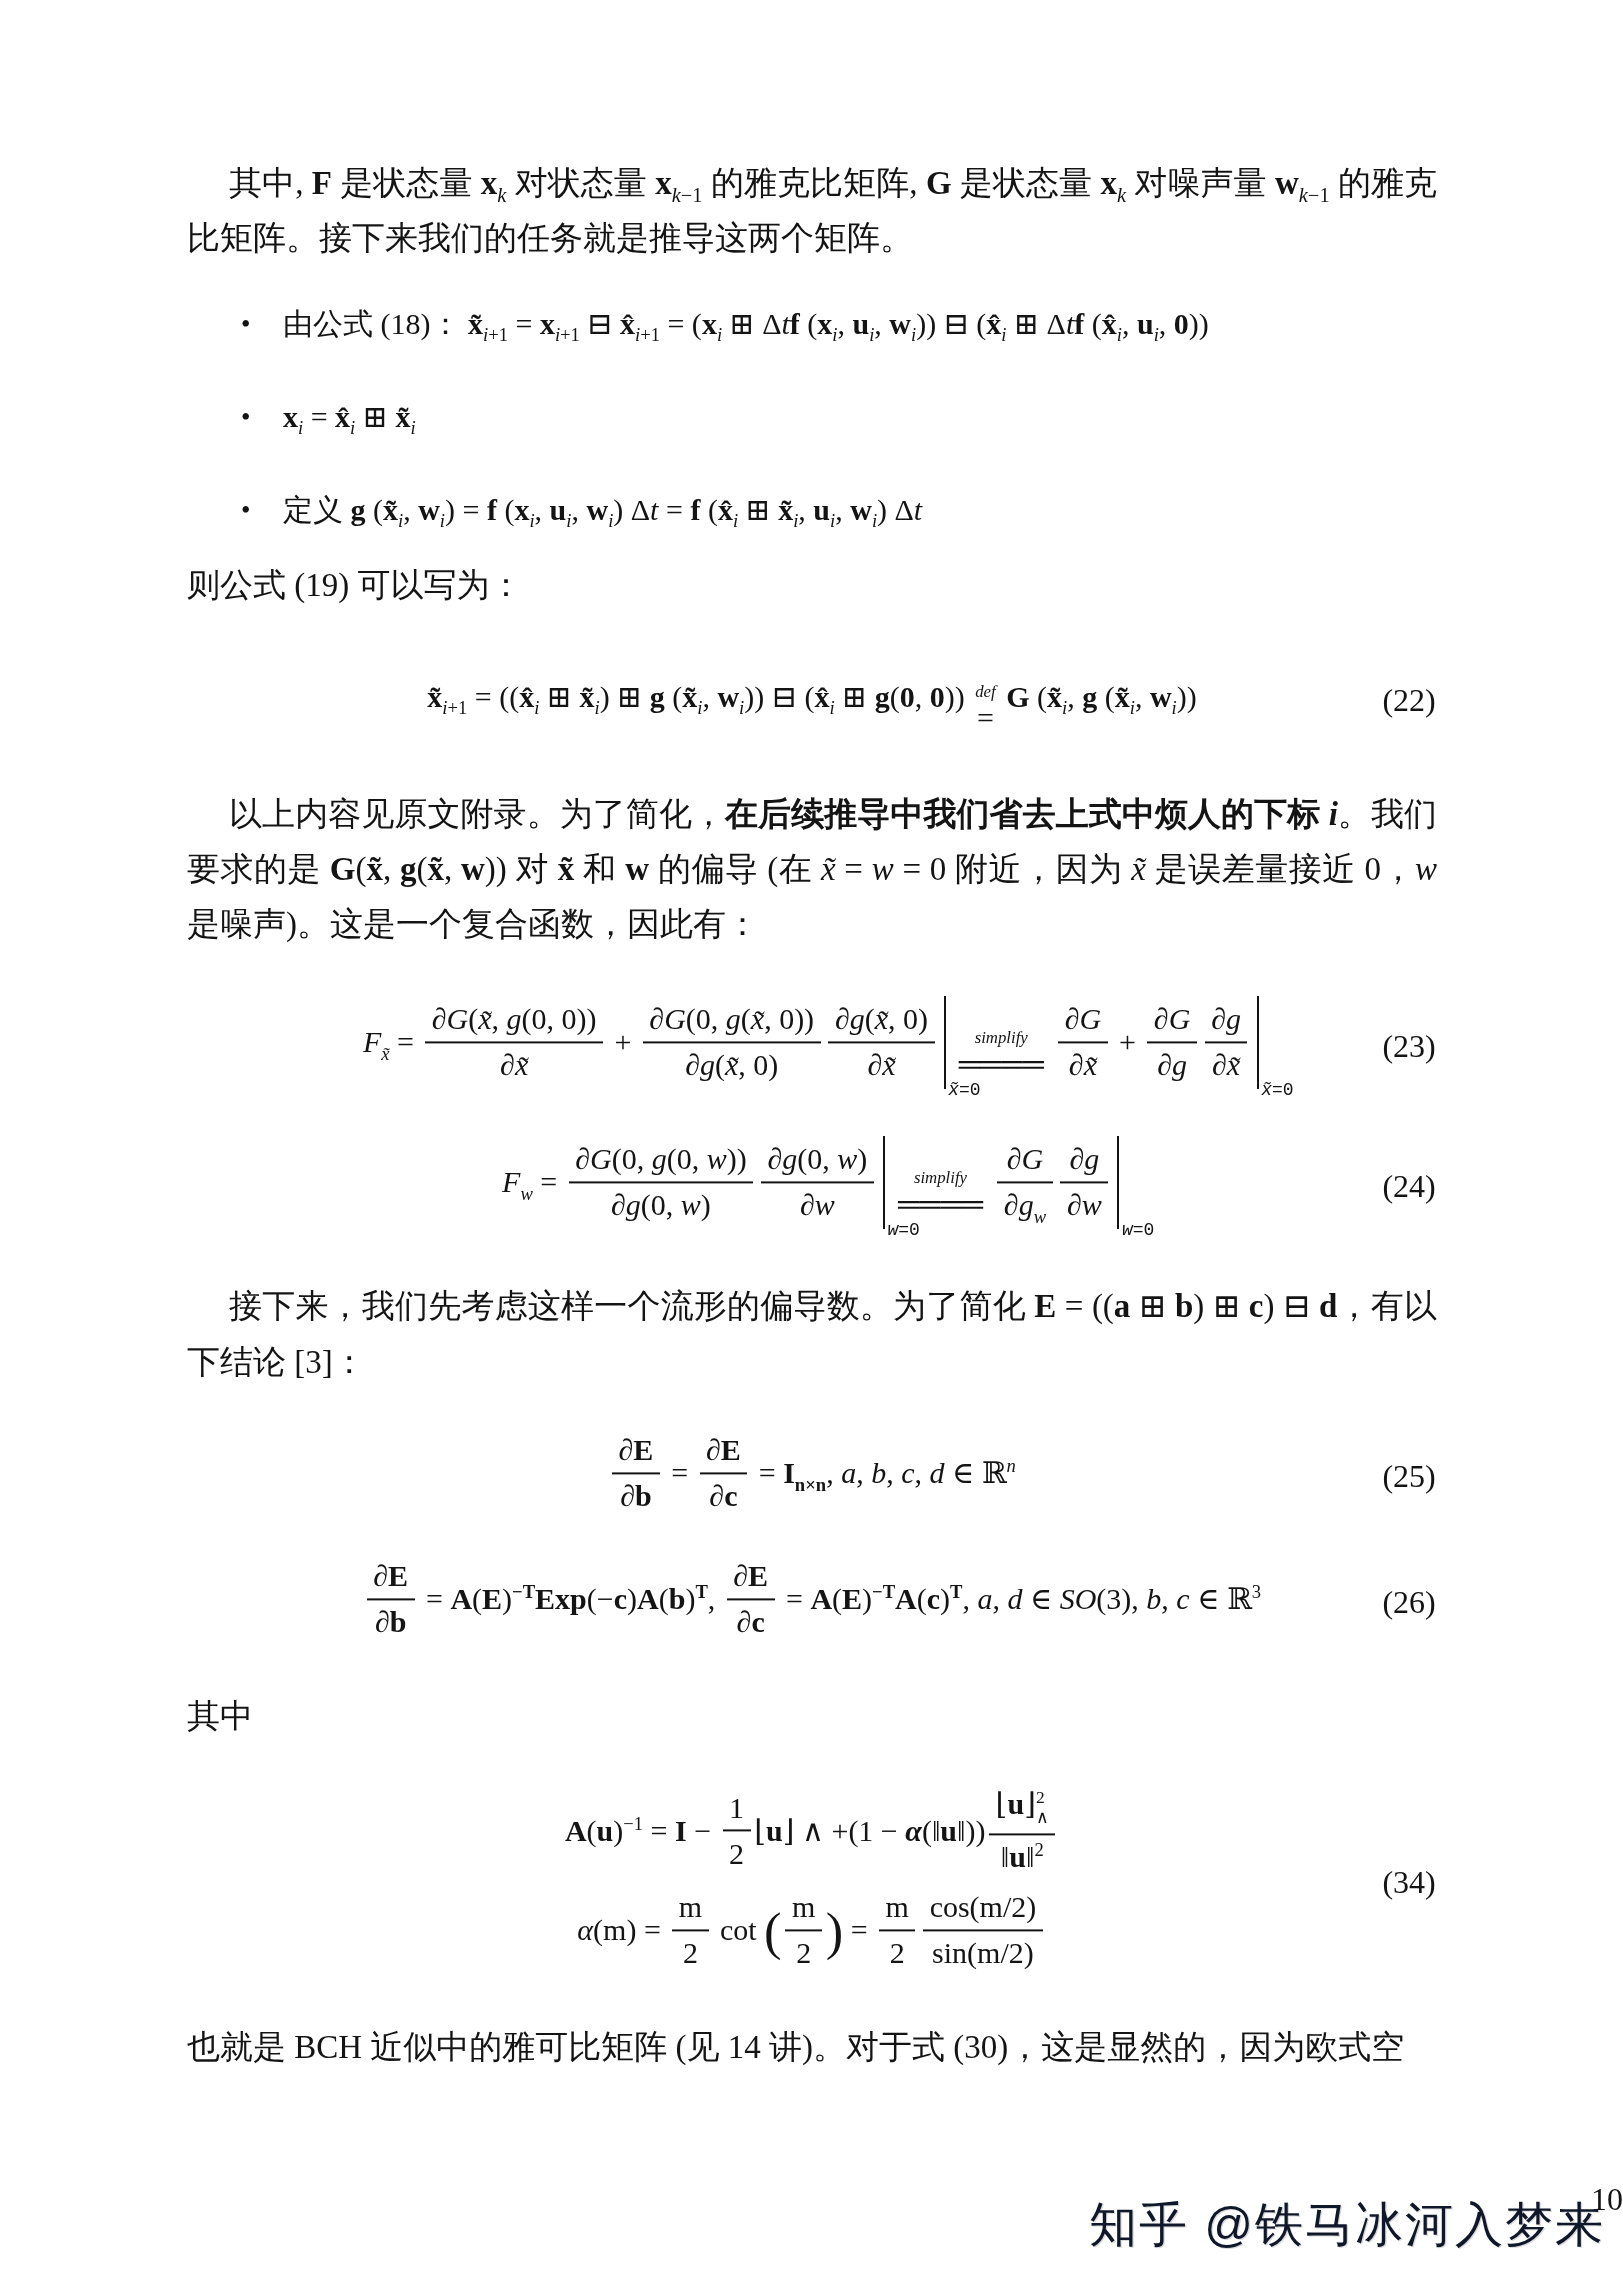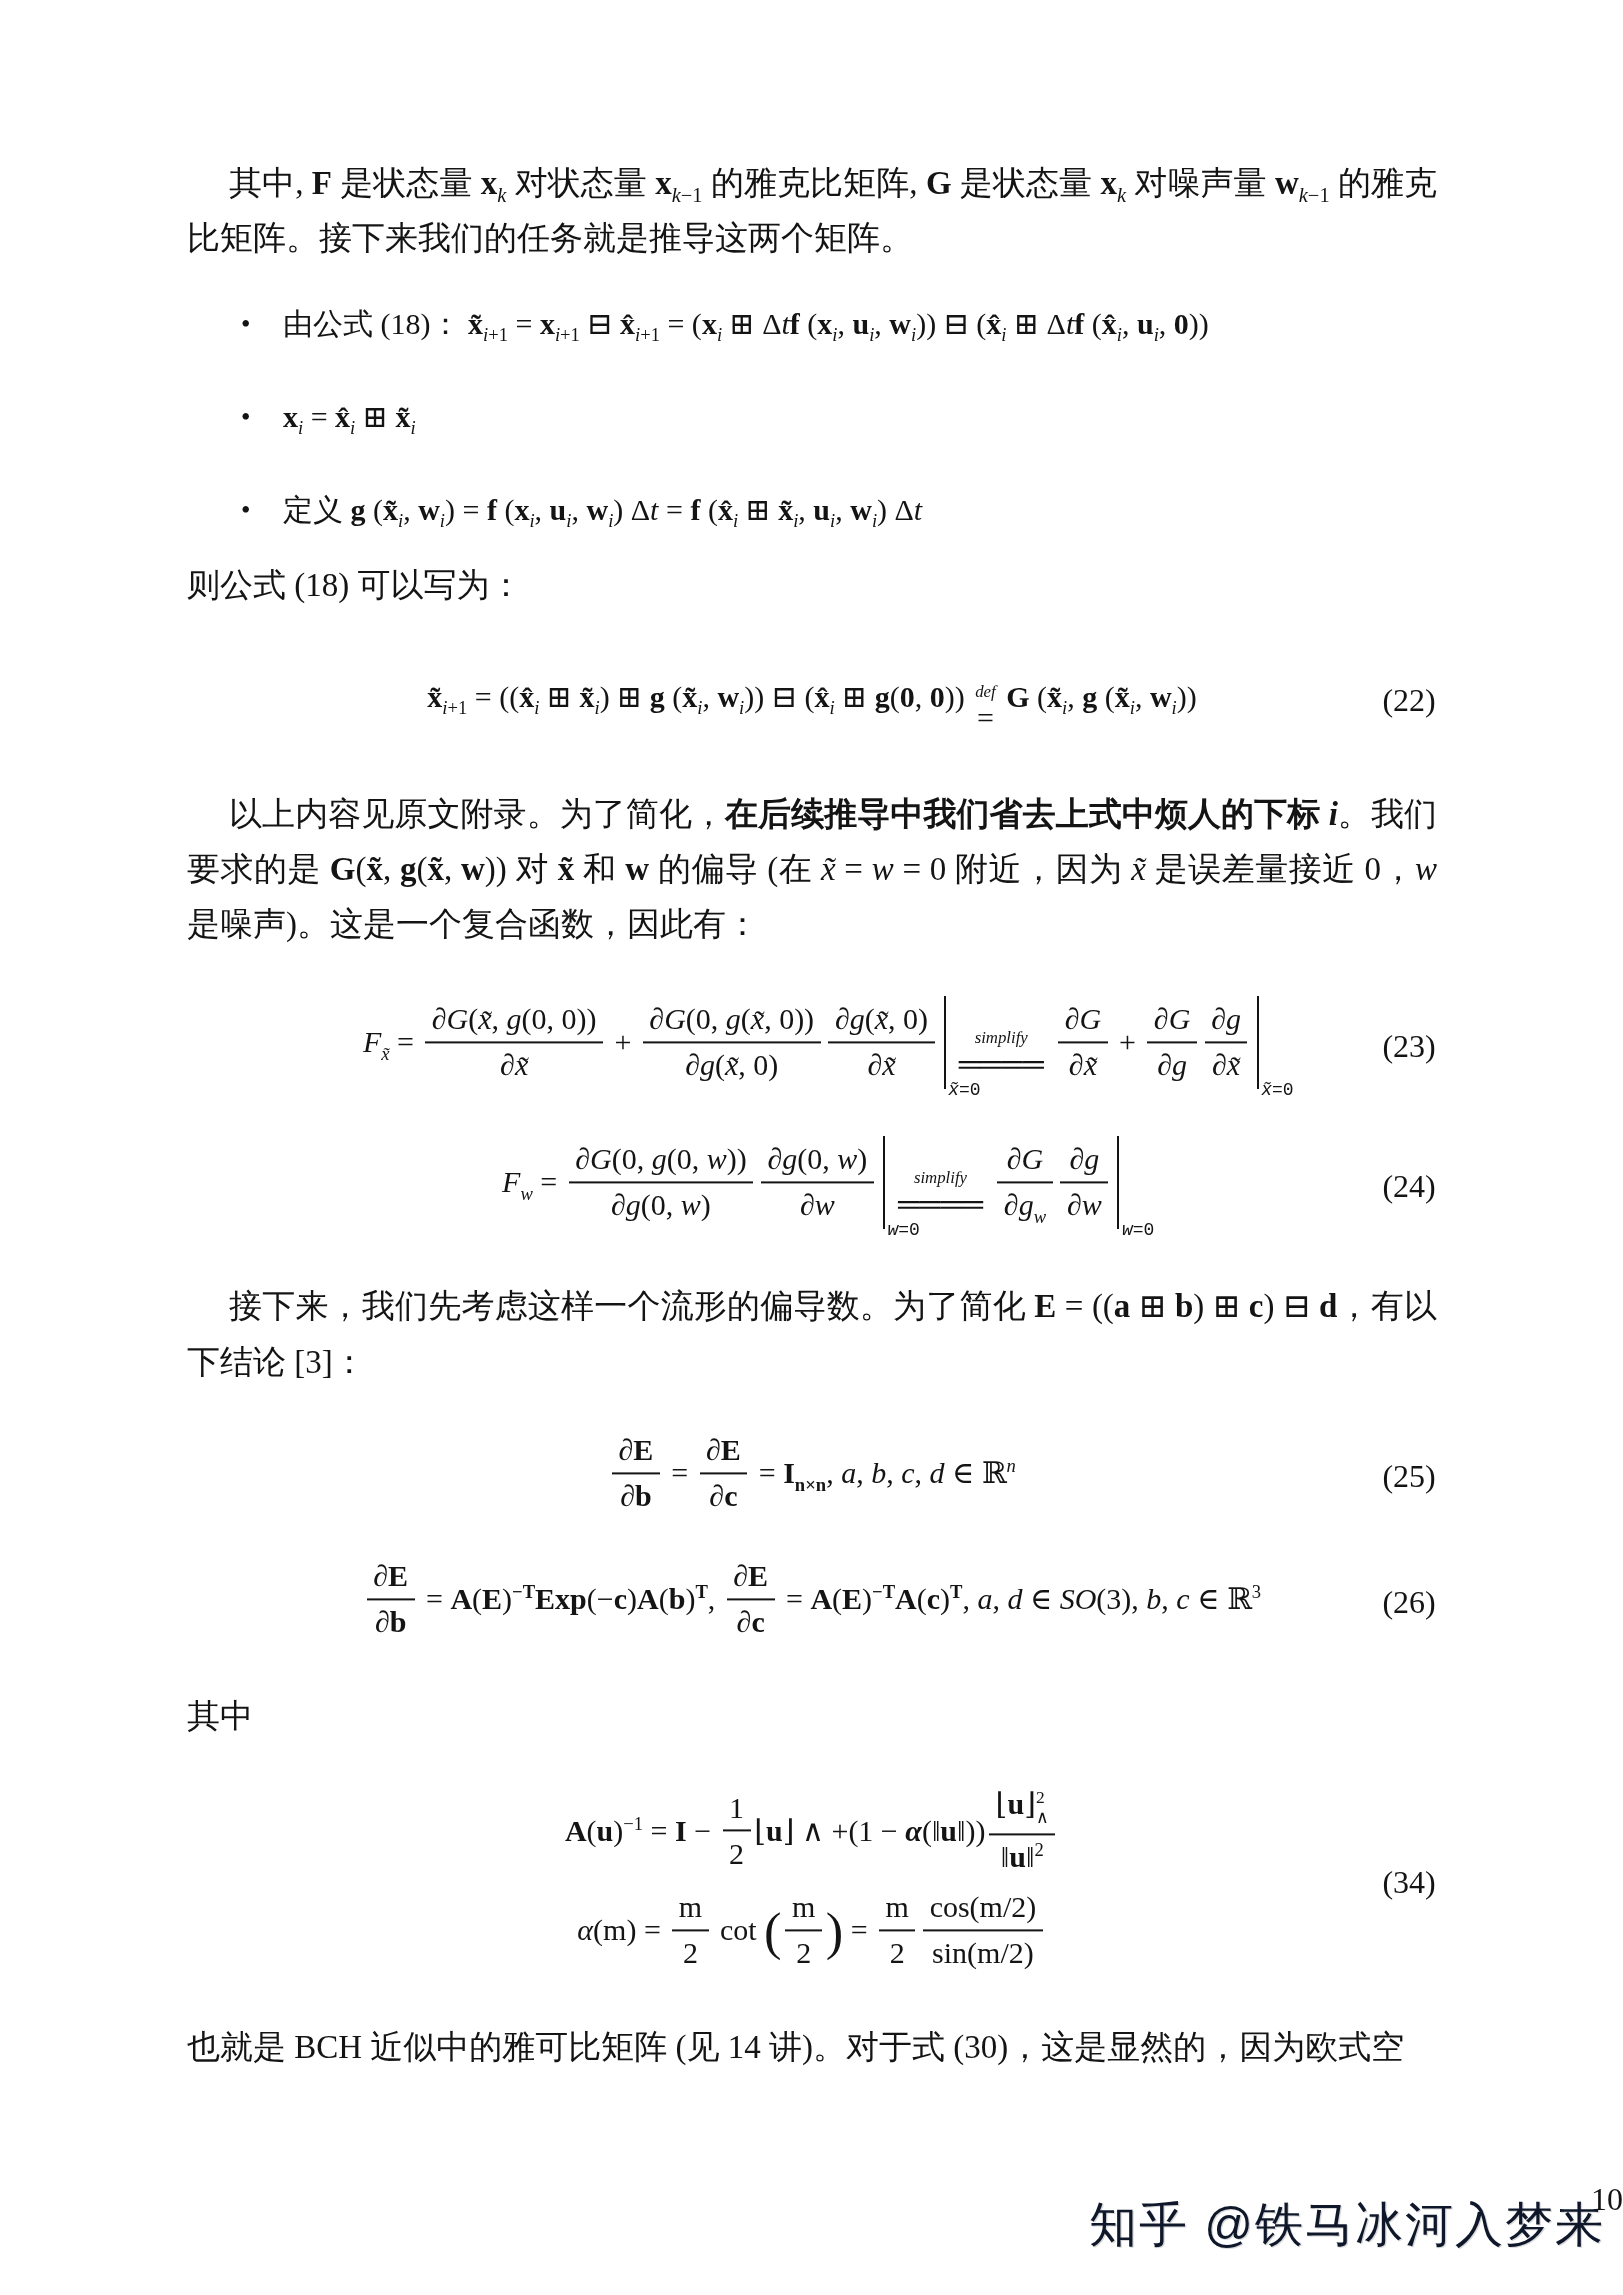--- a/index.html
+++ b/index.html
@@ -81,21 +81,21 @@
 <body>
 
 <div class="page">
   <main class="content" id="content">
       <p class="para indent"><span>其中, </span><span class="mb">F</span><span> 是状态量 </span><span class="mb">x</span><sub><span class="mi">k</span></sub><span> 对状态量 </span><span class="mb">x</span><sub><span class="mi">k</span><span>−1</span></sub><span> 的雅克比矩阵, </span><span class="mb">G</span><span> 是状态量 </span><span class="mb">x</span><sub><span class="mi">k</span></sub><span> 对噪声量 </span><span class="mb">w</span><sub><span class="mi">k</span><span>−1</span></sub><span> 的雅克比矩阵。接下来我们的任务就是推导这两个矩阵。</span></p>
       <ul class="blist">
         <li><span class="bdot">•</span><span>由公式 (18)： </span><span class="mb">x̃</span><sub><span class="mi">i</span><span>+1</span></sub><span> = </span><span class="mb">x</span><sub><span class="mi">i</span><span>+1</span></sub><span> ⊟ </span><span class="mb">x̂</span><sub><span class="mi">i</span><span>+1</span></sub><span> = (</span><span class="mb">x</span><sub><span class="mi">i</span></sub><span> ⊞ Δ</span><span class="mi">t</span><span class="mb">f</span><span> (</span><span class="mb">x</span><sub><span class="mi">i</span></sub><span>, </span><span class="mb">u</span><sub><span class="mi">i</span></sub><span>, </span><span class="mb">w</span><sub><span class="mi">i</span></sub><span>)) ⊟ (</span><span class="mb">x̂</span><sub><span class="mi">i</span></sub><span> ⊞ Δ</span><span class="mi">t</span><span class="mb">f</span><span> (</span><span class="mb">x̂</span><sub><span class="mi">i</span></sub><span>, </span><span class="mb">u</span><sub><span class="mi">i</span></sub><span>, </span><span class="mb">0</span><span>))</span></li>
         <li><span class="bdot">•</span><span class="mb">x</span><sub><span class="mi">i</span></sub><span> = </span><span class="mb">x̂</span><sub><span class="mi">i</span></sub><span> ⊞ </span><span class="mb">x̃</span><sub><span class="mi">i</span></sub></li>
         <li><span class="bdot">•</span><span>定义 </span><span class="mb">g</span><span> (</span><span class="mb">x̃</span><sub><span class="mi">i</span></sub><span>, </span><span class="mb">w</span><sub><span class="mi">i</span></sub><span>) = </span><span class="mb">f</span><span> (</span><span class="mb">x</span><sub><span class="mi">i</span></sub><span>, </span><span class="mb">u</span><sub><span class="mi">i</span></sub><span>, </span><span class="mb">w</span><sub><span class="mi">i</span></sub><span>) Δ</span><span class="mi">t</span><span> = </span><span class="mb">f</span><span> (</span><span class="mb">x̂</span><sub><span class="mi">i</span></sub><span> ⊞ </span><span class="mb">x̃</span><sub><span class="mi">i</span></sub><span>, </span><span class="mb">u</span><sub><span class="mi">i</span></sub><span>, </span><span class="mb">w</span><sub><span class="mi">i</span></sub><span>) Δ</span><span class="mi">t</span></li>
       </ul>
-      <p class="para"><span>则公式 (18) 可以写为：</span></p>
+      <p class="para"><span>则公式 (19) 可以写为：</span></p>
       <div class="eq"><span class="eqbody"><span class="mb">x̃</span><sub><span class="mi">i</span><span>+1</span></sub><span> = ((</span><span class="mb">x̂</span><sub><span class="mi">i</span></sub><span> ⊞ </span><span class="mb">x̃</span><sub><span class="mi">i</span></sub><span>) ⊞ </span><span class="mb">g</span><span> (</span><span class="mb">x̃</span><sub><span class="mi">i</span></sub><span>, </span><span class="mb">w</span><sub><span class="mi">i</span></sub><span>)) ⊟ (</span><span class="mb">x̂</span><sub><span class="mi">i</span></sub><span> ⊞ </span><span class="mb">g</span><span>(</span><span class="mb">0</span><span>, </span><span class="mb">0</span><span>))</span><span class="over"><span class="otop">def</span><span class="obase">=</span></span><span class="mb">G</span><span> (</span><span class="mb">x̃</span><sub><span class="mi">i</span></sub><span>, </span><span class="mb">g</span><span> (</span><span class="mb">x̃</span><sub><span class="mi">i</span></sub><span>, </span><span class="mb">w</span><sub><span class="mi">i</span></sub><span>))</span></span><span class="eqnum">(22)</span></div>
       <p class="para indent"><span>以上内容见原文附录。为了简化，</span><span class="stg">在后续推导中我们省去上式中烦人的下标 </span><span class="mbi">i</span><span>。我们要求的是 </span><span class="mb">G</span><span>(</span><span class="mb">x̃</span><span>, </span><span class="mb">g</span><span>(</span><span class="mb">x̃</span><span>, </span><span class="mb">w</span><span>)) 对 </span><span class="mb">x̃</span><span> 和 </span><span class="mb">w</span><span> 的偏导 (在 </span><span class="mi">x̃</span><span> = </span><span class="mi">w</span><span> = 0 附近，因为 </span><span class="mi">x̃</span><span> 是误差量接近 0，</span><span class="mi">w</span><span> 是噪声)。这是一个复合函数，因此有：</span></p>
       <div class="eq"><span class="eqbody"><span class="mi">F</span><sub><span class="mi">x̃</span></sub><span> = </span><span class="frac"><span class="num"><span>∂</span><span class="mi">G</span><span>(</span><span class="mi">x̃</span><span>, </span><span class="mi">g</span><span>(0, 0))</span></span><span class="den"><span>∂</span><span class="mi">x̃</span></span></span><span> + </span><span class="frac"><span class="num"><span>∂</span><span class="mi">G</span><span>(0, </span><span class="mi">g</span><span>(</span><span class="mi">x̃</span><span>, 0))</span></span><span class="den"><span>∂</span><span class="mi">g</span><span>(</span><span class="mi">x̃</span><span>, 0)</span></span></span><span class="frac"><span class="num"><span>∂</span><span class="mi">g</span><span>(</span><span class="mi">x̃</span><span>, 0)</span></span><span class="den"><span>∂</span><span class="mi">x̃</span></span></span><span class="ebar" style="height: 3.1em;"><span class="esub"><span class="mi">x̃</span><span>=0</span></span></span><span class="over"><span class="otop">simplify</span><span class="obase">════</span></span><span class="frac"><span class="num"><span>∂</span><span class="mi">G</span></span><span class="den"><span>∂</span><span class="mi">x̃</span></span></span><span> + </span><span class="frac"><span class="num"><span>∂</span><span class="mi">G</span></span><span class="den"><span>∂</span><span class="mi">g</span></span></span><span class="frac"><span class="num"><span>∂</span><span class="mi">g</span></span><span class="den"><span>∂</span><span class="mi">x̃</span></span></span><span class="ebar" style="height: 3.1em;"><span class="esub"><span class="mi">x̃</span><span>=0</span></span></span></span><span class="eqnum">(23)</span></div>
       <div class="eq"><span class="eqbody"><span class="mi">F</span><sub><span class="mi">w</span></sub><span> = </span><span class="frac"><span class="num"><span>∂</span><span class="mi">G</span><span>(0, </span><span class="mi">g</span><span>(0, </span><span class="mi">w</span><span>))</span></span><span class="den"><span>∂</span><span class="mi">g</span><span>(0, </span><span class="mi">w</span><span>)</span></span></span><span class="frac"><span class="num"><span>∂</span><span class="mi">g</span><span>(0, </span><span class="mi">w</span><span>)</span></span><span class="den"><span>∂</span><span class="mi">w</span></span></span><span class="ebar" style="height: 3.1em;"><span class="esub"><span class="mi">w</span><span>=0</span></span></span><span class="over"><span class="otop">simplify</span><span class="obase">════</span></span><span class="frac"><span class="num"><span>∂</span><span class="mi">G</span></span><span class="den"><span>∂</span><span class="mi">g</span><sub><span class="mi">w</span></sub></span></span><span class="frac"><span class="num"><span>∂</span><span class="mi">g</span></span><span class="den"><span>∂</span><span class="mi">w</span></span></span><span class="ebar" style="height: 3.1em;"><span class="esub"><span class="mi">w</span><span>=0</span></span></span></span><span class="eqnum">(24)</span></div>
       <p class="para indent"><span>接下来，我们先考虑这样一个流形的偏导数。为了简化 </span><span class="mb">E</span><span> = ((</span><span class="mb">a</span><span> ⊞ </span><span class="mb">b</span><span>) ⊞ </span><span class="mb">c</span><span>) ⊟ </span><span class="mb">d</span><span>，有以下结论 [3]：</span></p>
       <div class="eq"><span class="eqbody"><span class="frac"><span class="num"><span>∂</span><span class="mb">E</span></span><span class="den"><span>∂</span><span class="mb">b</span></span></span><span> = </span><span class="frac"><span class="num"><span>∂</span><span class="mb">E</span></span><span class="den"><span>∂</span><span class="mb">c</span></span></span><span> = </span><span class="mb">I</span><sub><span class="mb">n×n</span></sub><span>,  </span><span class="mi">a</span><span>, </span><span class="mi">b</span><span>, </span><span class="mi">c</span><span>, </span><span class="mi">d</span><span> ∈ ℝ</span><sup><span class="mi">n</span></sup></span><span class="eqnum">(25)</span></div>
       <div class="eq"><span class="eqbody"><span class="frac"><span class="num"><span>∂</span><span class="mb">E</span></span><span class="den"><span>∂</span><span class="mb">b</span></span></span><span> = </span><span class="mb">A</span><span>(</span><span class="mb">E</span><span>)</span><sup><span class="mb">−T</span></sup><span class="mb">Exp</span><span>(−</span><span class="mb">c</span><span>)</span><span class="mb">A</span><span>(</span><span class="mb">b</span><span>)</span><sup><span class="mb">T</span></sup><span>, </span><span class="frac"><span class="num"><span>∂</span><span class="mb">E</span></span><span class="den"><span>∂</span><span class="mb">c</span></span></span><span> = </span><span class="mb">A</span><span>(</span><span class="mb">E</span><span>)</span><sup><span class="mb">−T</span></sup><span class="mb">A</span><span>(</span><span class="mb">c</span><span>)</span><sup><span class="mb">T</span></sup><span>,  </span><span class="mi">a</span><span>, </span><span class="mi">d</span><span> ∈ </span><span class="mi">SO</span><span>(3), </span><span class="mi">b</span><span>, </span><span class="mi">c</span><span> ∈ ℝ</span><sup><span>3</span></sup></span><span class="eqnum">(26)</span></div>
       <p class="para"><span>其中</span></p>
       <div class="eq">
         <div class="eqrow"><span class="eqbody"><span class="mb">A</span><span>(</span><span class="mb">u</span><span>)</span><sup><span>−1</span></sup><span> = </span><span class="mb">I</span><span> − </span><span class="frac"><span class="num"><span>1</span></span><span class="den"><span>2</span></span></span><span>⌊</span><span class="mb">u</span><span>⌋ ∧ +(1 − </span><span class="mbi">α</span><span>(‖</span><span class="mb">u</span><span>‖))</span><span class="frac"><span class="num"><span>⌊</span><span class="mb">u</span><span>⌋</span><span class="ss"><span>2</span><span>∧</span></span></span><span class="den"><span>‖</span><span class="mb">u</span><span>‖</span><sup><span>2</span></sup></span></span></span></div>

